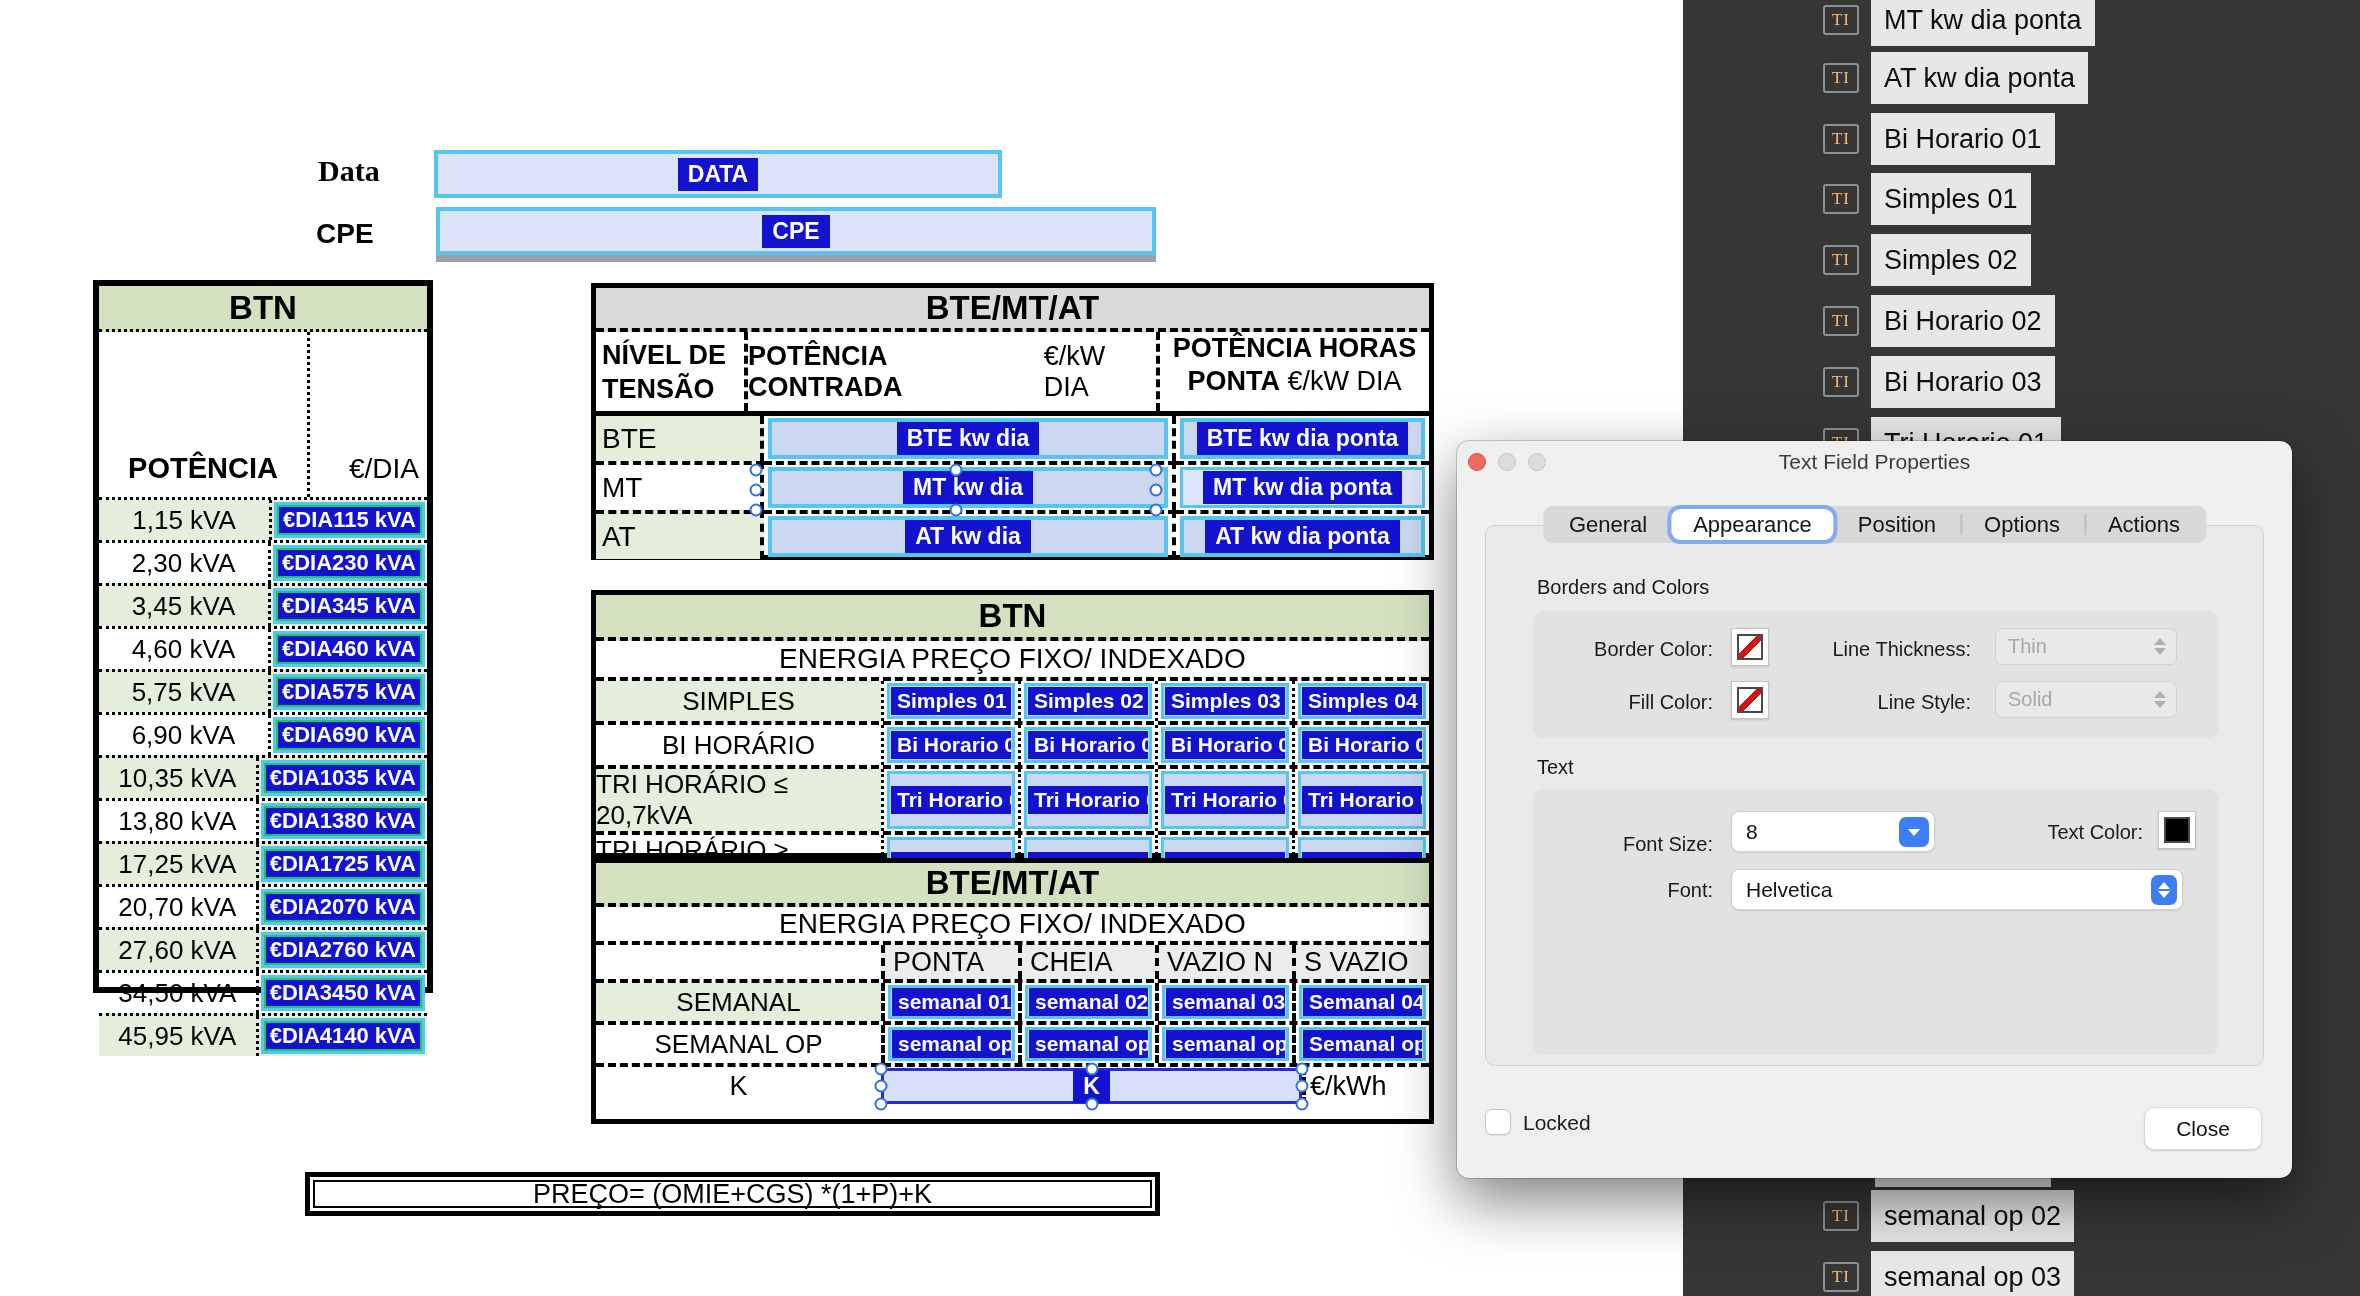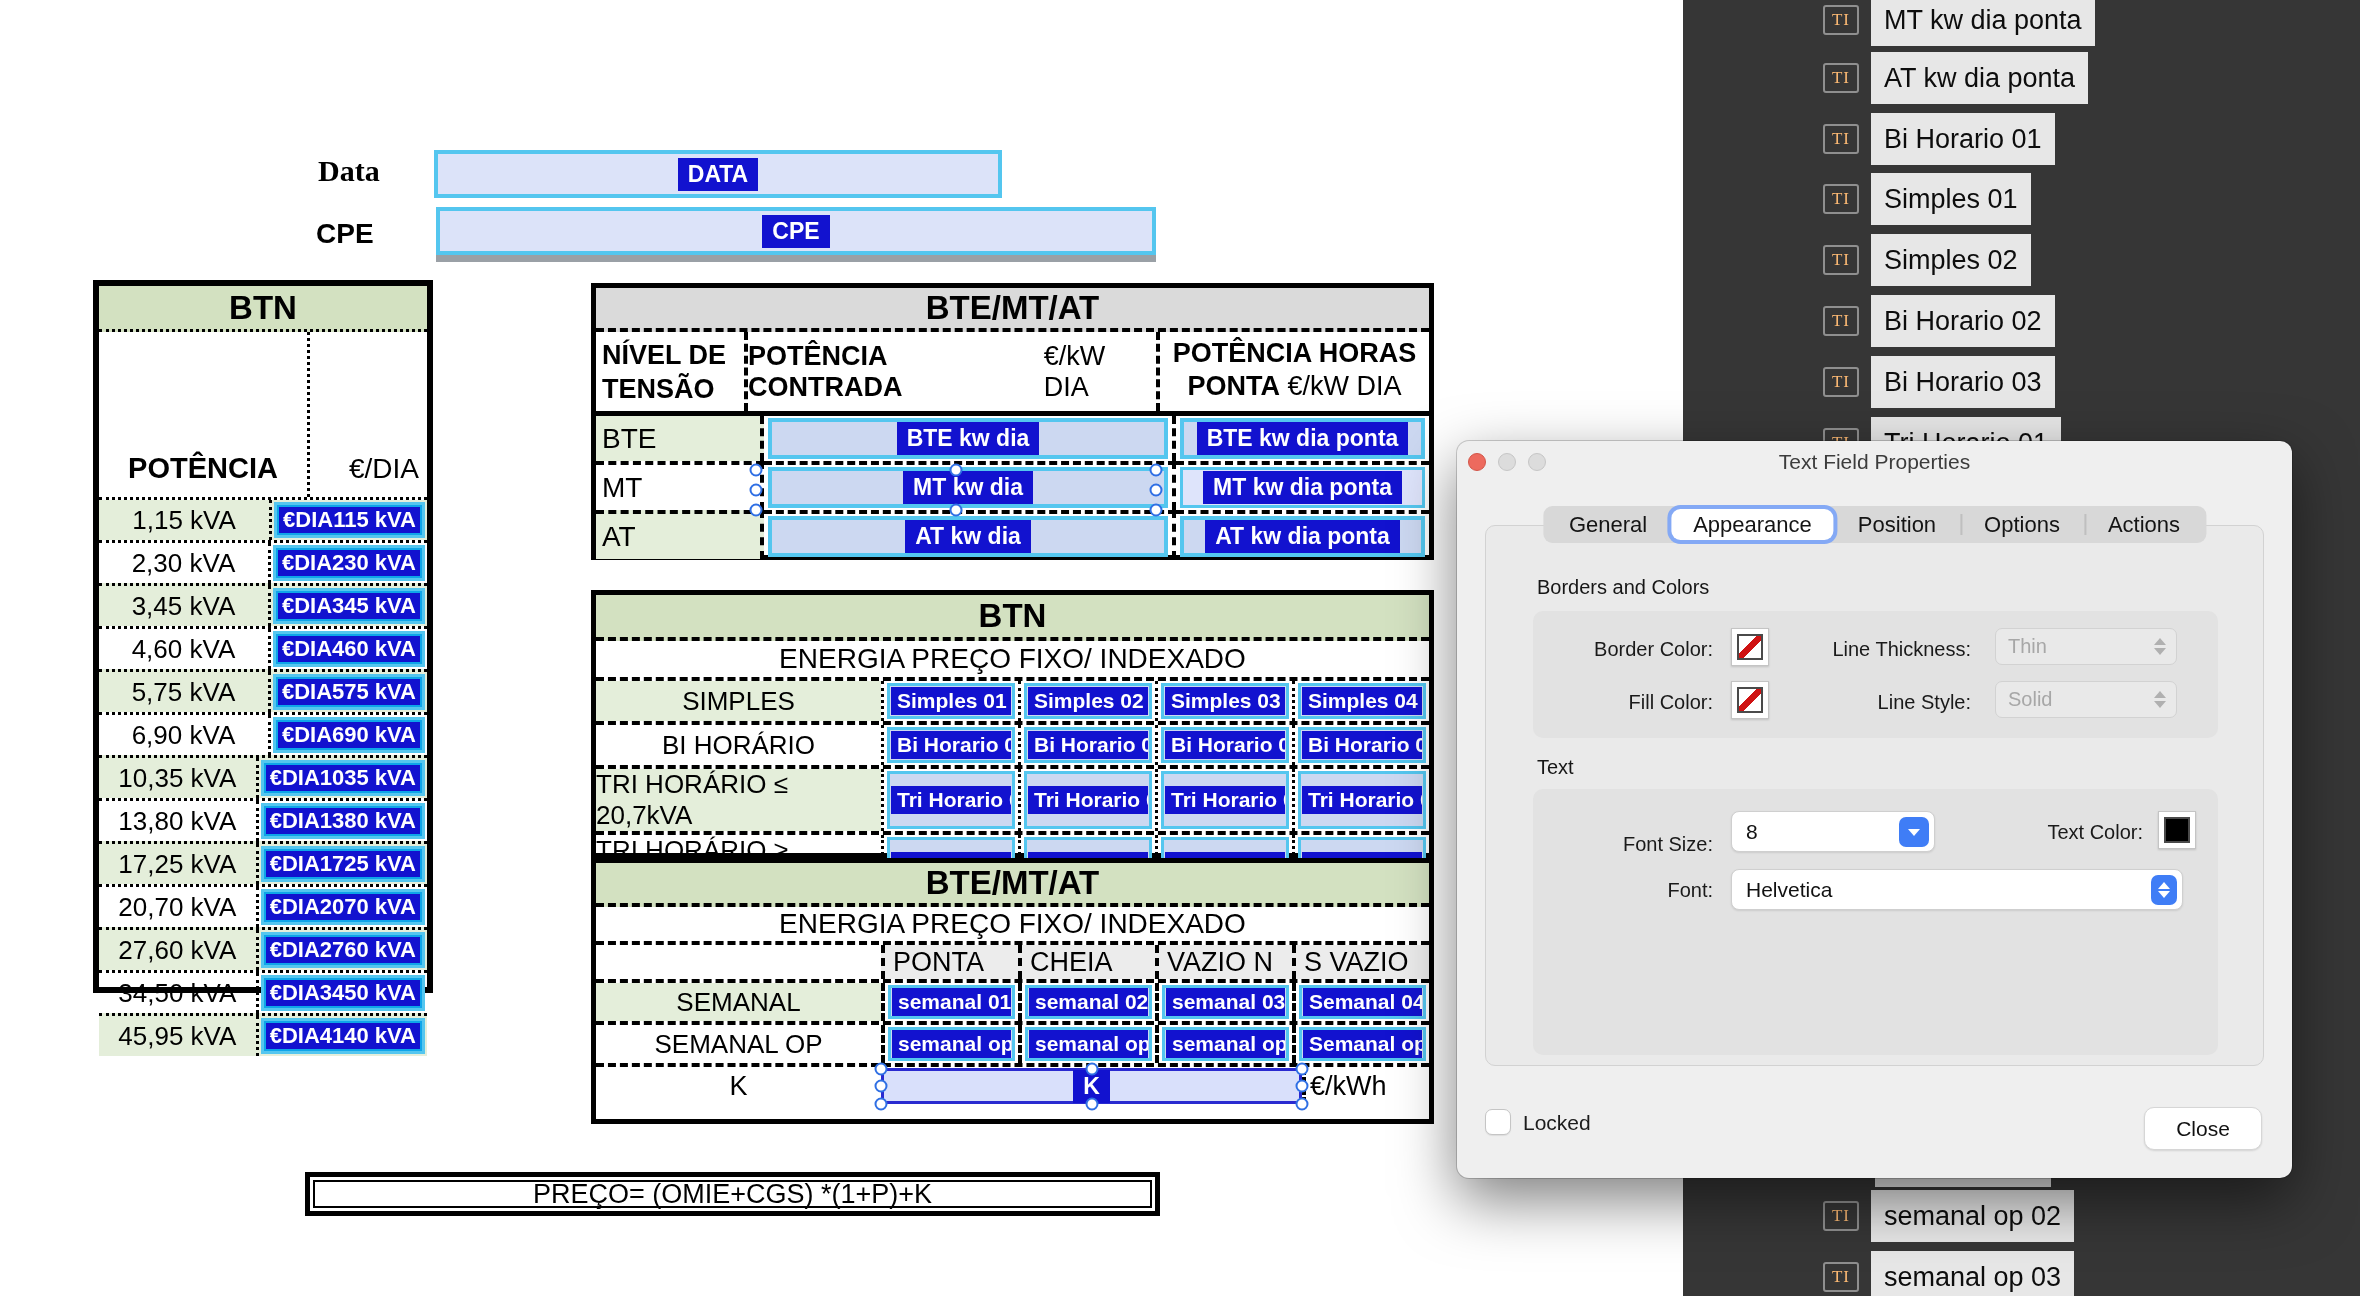--- a/index.html
+++ b/index.html
@@ -32,34 +32,34 @@
   #btn1 .colhead { height:168px; border-bottom:3px dotted #000; display:flex; }
   #btn1 .colhead .c1 { width:208px; display:flex; align-items:flex-end; justify-content:center;
                        padding-bottom:12px; font-weight:bold; font-size:29px; }
   #btn1 .colhead .c2 { flex:1; border-left:3px dotted #000; display:flex; align-items:flex-end;
                        justify-content:flex-end; padding:0 8px 12px 0; font-size:28px; }
   #btn1 .rows { display:flex; flex-direction:column; height:519px; }
   #btn1 .r { flex:1; display:flex; }
   #btn1 .r + .r { border-top:3px dotted #000; }
   #btn1 .r .pot { width:208px; display:flex; align-items:center; justify-content:center; font-size:26px; }
   #btn1 .r .val { flex:1; border-left:3px dotted #000; padding:2px; display:flex; }
-  .eur-field { flex:1; border:3px solid #54c6ef; background:#0ea5e9; padding:2px; display:flex; }
+  .eur-field { flex:1; border:3px solid #54c6ef; background:#22c55e; padding:2px; display:flex; }
   .eur-field .chip { width:100%; max-width:100%; text-align:left; padding:0 4px; font-size:22px;
                      display:flex; align-items:center; }
 
   
   #bte1 { left:591px; top:283px; width:843px; height:277px; }
   #bte1 .head { height:44px; border-bottom:4px dashed #000; font-weight:bold; font-size:33px; }
   #bte1 .colhead { height:84px; border-bottom:5px solid #000; display:flex; }
   #bte1 .ch1 { width:152px; border-right:4px dashed #000; display:flex; flex-direction:column;
                justify-content:center; padding-left:6px; font-weight:bold; font-size:27px; line-height:34px; }
   #bte1 .ch2 { width:412px; border-right:4px dashed #000; display:flex; align-items:flex-end;
                justify-content:center; padding-bottom:8px; font-size:27px; }
   #bte1 .ch3 { flex:1; display:flex; flex-direction:column; align-items:center;
-               justify-content:flex-end; padding-bottom:8px; font-size:27px; line-height:33px; }
+               padding-bottom:8px; font-size:27px; line-height:33px; }
   #bte1 .rows { display:flex; flex-direction:column; height:130px; }
   #bte1 .r { flex:1; display:flex; }
   #bte1 .r + .r .lab, #bte1 .r + .r .mid, #bte1 .r + .r .rgt { border-top:4px dashed #000; }
   #bte1 .lab { width:168px; border-right:4px dashed #000; display:flex; align-items:center;
                padding-left:6px; font-size:28px; }
   #bte1 .mid { width:412px; border-right:4px dashed #000; padding:2px 4px; display:flex; }
   #bte1 .rgt { flex:1; padding:2px 4px; display:flex; }
   .pfield { flex:1; border:4px solid #54c6ef; background:#ccd8f1; display:flex;
             align-items:center; justify-content:center; }
   .pfield.lav { background:#dee4fb; border-width:3px; }

